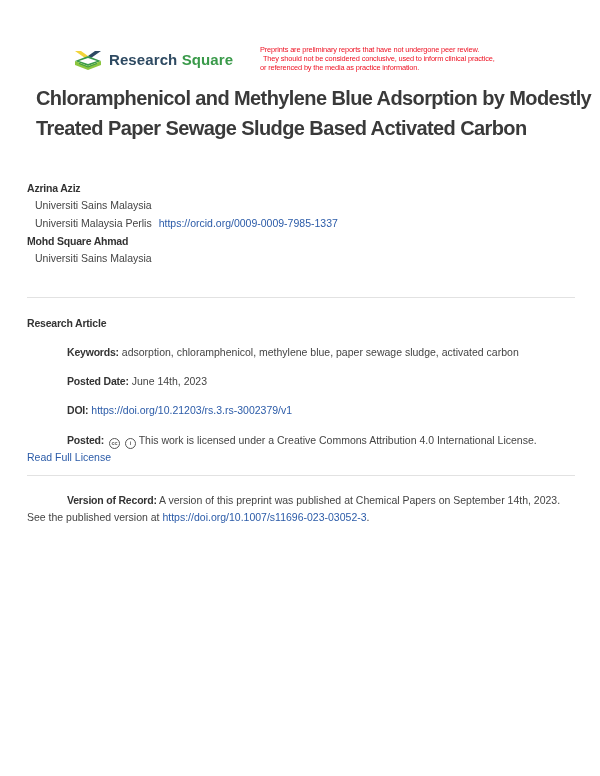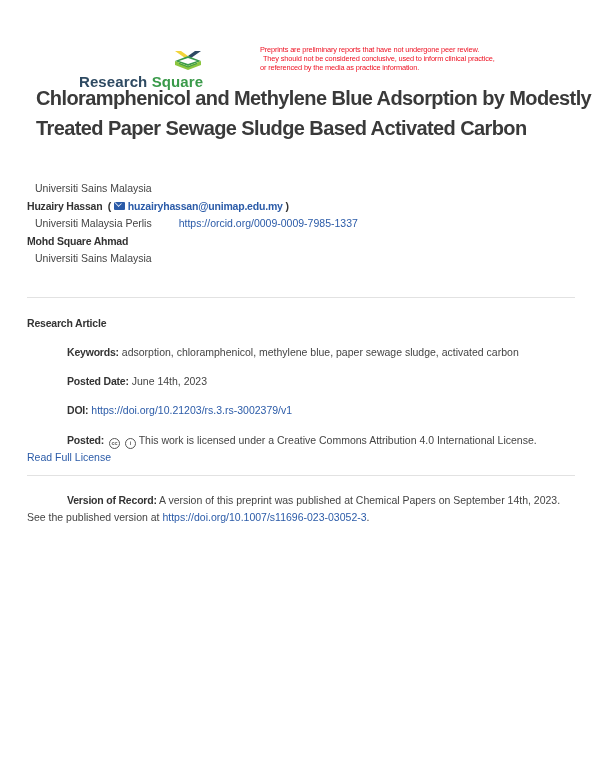--- a/index.html
+++ b/index.html
@@ -1,37 +1,37 @@
 <!DOCTYPE html>
 <html><head>
   <meta charset="utf-8">
   <style>
     * { box-sizing: border-box; margin: 0; padding: 0; }
     html, body { width: 600px; height: 776px; background: #ffffff; overflow: hidden; }
     body { position: relative; font-family: "Liberation Sans", "DejaVu Sans", sans-serif; color: #333333; }
 
     .header { position: absolute; left: 0; top: 0; width: 600px; height: 80px; }
-    .logo { position: absolute; left: 73px; top: 48px; display: flex; align-items: flex-end; flex-direction: column; }
+    .logo { position: absolute; left: 73px; top: 48px; display: flex; align-items: center; }
     .logo-mark { width: 30px; height: 24px; display: block; }
     .logo-text { margin-left: 6px; font-size: 15px; font-weight: bold; letter-spacing: 0.1px; line-height: 20px; }
     .logo-text .research { color: #2e4a62; }
     .logo-text .square { color: #3a9a4a; }
     .disclaimer { position: absolute; left: 260px; top: 45px; width: 275px; color: #ee1122; font-size: 7.4px; line-height: 9px; letter-spacing: -0.15px; }
     .disclaimer span { display: block; white-space: nowrap; }
 
     .title { position: absolute; left: 36px; top: 83px; width: 560px; font-size: 20px; line-height: 30px; font-weight: bold; color: #3a3a3a; letter-spacing: -0.6px; }
 
     .authors { position: absolute; left: 27px; top: 180px; width: 560px; font-size: 10.5px; }
     .author-name { font-weight: bold; color: #333; height: 17px; line-height: 17px; font-size: 10.5px; letter-spacing: -0.2px; }
     .author-aff { color: #444; height: 18px; line-height: 16px; padding-left: 8px; font-size: 10.5px; }
     .link { color: #2b5ba8; text-decoration: none; }
     .email-wrap { font-weight: bold; }
     .mail-icon { display: inline-block; width: 11px; height: 8px; background: #2b5ba8; position: relative; vertical-align: -0px; margin-right: 3px; border-radius: 1px; }
     .mail-icon::after { content: ""; position: absolute; left: 1px; top: 0px; width: 7px; height: 5px; border-right: 1.5px solid #fff; border-bottom: 1.5px solid #fff; transform: skew(0) rotate(45deg) scale(0.75); transform-origin: 50% 20%; left: 1.5px; top: -1.5px; }
-    .orcid { margin-left: 24px; }
+    .orcid { margin-left: 4px; }
 
     .divider { position: absolute; left: 27px; width: 548px; height: 1px; background: #e2e2e2; }
     .divider.d1 { top: 297px; }
     .divider.d2 { top: 475px; }
 
     .meta { position: absolute; left: 27px; width: 560px; font-size: 10.5px; line-height: 15px; color: #444; }
     .meta .label { font-weight: bold; color: #333; letter-spacing: -0.2px; padding-left: 40px; }
     .article-type { top: 316px; font-weight: bold; color: #333; letter-spacing: -0.2px; }
     .keywords { top: 345px; }
     .posted { top: 374px; }
@@ -62,30 +62,23 @@
   <div class="disclaimer">
     <span>Preprints are preliminary reports that have not undergone peer review.</span>
     <span style="padding-left:3px">They should not be considered conclusive, used to inform clinical practice,</span>
     <span>or referenced by the media as practice information.</span>
   </div>
 </div>
 
 <h1 class="title">Chloramphenicol and Methylene Blue Adsorption by Modestly Treated Paper Sewage Sludge Based Activated Carbon</h1>
 
 <div class="authors">
+  <div class="author-name">Azrina Aziz</div>
   <div class="author-aff">Universiti Sains Malaysia</div>
 
-  <div class="author-name">
-    <span>Huzairy Hassan</span>
-    <span class="email-wrap">
-      &nbsp;<span>(</span>
-      <span class="mail-icon"></span><a class="link" href="#">huzairyhassan@unimap.edu.my</a>
-      <span>)</span>
-    </span>
-  </div>
   <div class="author-aff">
     <span>Universiti Malaysia Perlis</span>
     <a class="link orcid" href="#">https://orcid.org/0009-0009-7985-1337</a>
   </div>
 
   <div class="author-name">Mohd Square Ahmad</div>
   <div class="author-aff">Universiti Sains Malaysia</div>
 </div>
 
 <div class="divider d1"></div>

